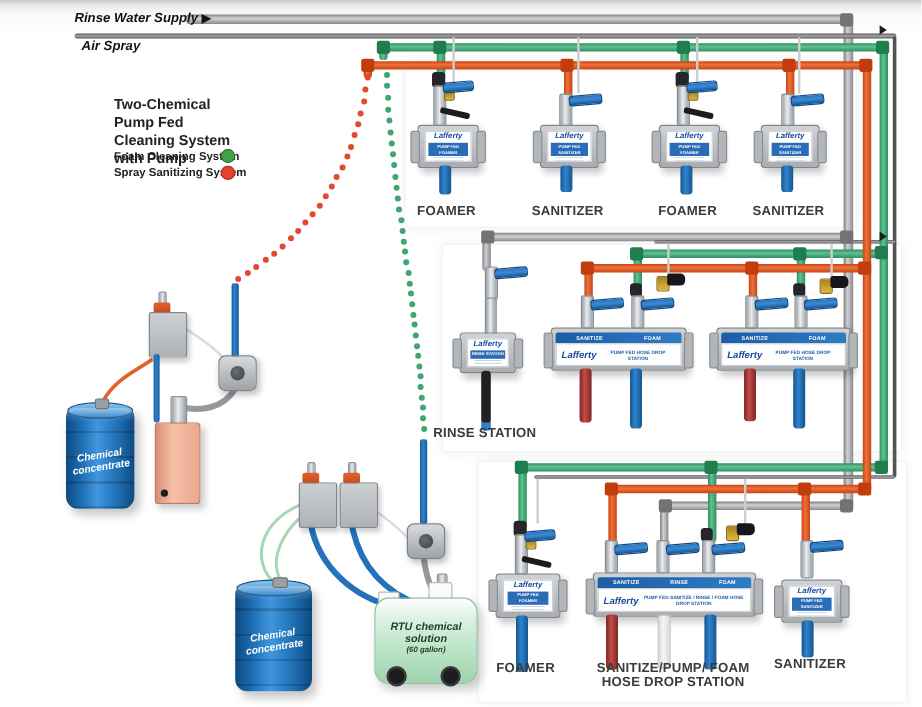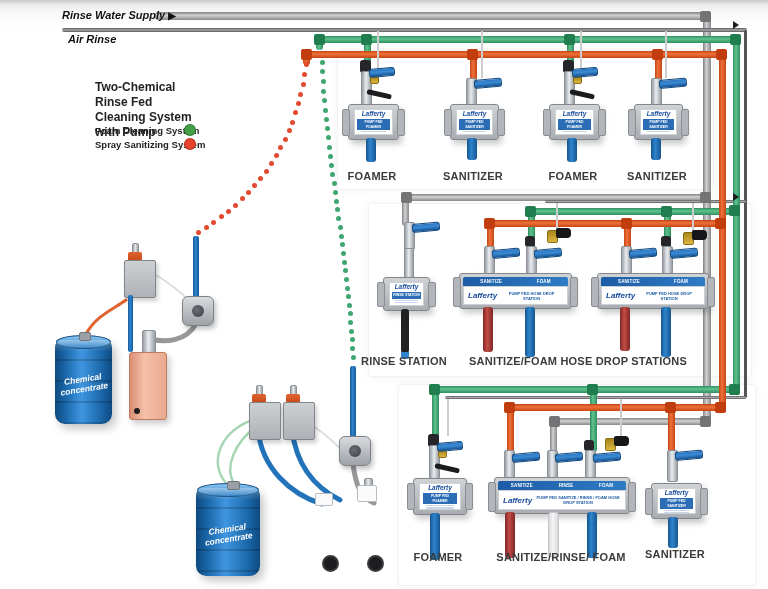--- a/index.html
+++ b/index.html
@@ -229,20 +229,27 @@
       <div>Chemical</div>
       <div>concentrate</div>
     </div>
   </div>
   <div class="dcap" style="left:227px;top:481px;width:11px;height:7px"></div>
 
   <div class="dpump" style="left:339px;top:436px"></div>
   <div class="wfit" style="left:315px;top:493px;width:16px;height:11px"></div>
   <div class="stem" style="left:364px;top:478px;width:7px;height:9px"></div>
   <div class="wfit" style="left:357px;top:485px;width:18px;height:15px"></div>
+  <div class="rtank" style="left:312px;top:498px;width:84px;height:70px">
+    <div class="rtxt" style="top:18px">
+      <div>RTU chemical</div>
+      <div>solution</div>
+      <div class="rcap2">(60 gallon)</div>
+    </div>
+  </div>
   <div class="bcap" style="left:322px;top:555px"></div>
   <div class="bcap" style="left:367px;top:555px"></div>
 
   <div class="abs" style="left:356px;top:60px;width:54px;height:48px">
     <div class="bvalve" style="left:4px;top:0;width:11px;height:13px"></div>
     <div class="stem" style="left:5px;top:11px;width:9px;height:32px"></div>
     <div class="brass" style="left:14px;top:16px;width:7px;height:6px"></div>
     <div class="bhandle" style="left:13px;top:9px;width:24px;height:7px"></div>
     <div class="blever" style="left:11px;top:29px;width:25px;height:5px"></div>
   </div>
@@ -357,21 +364,20 @@
       <span>SANITIZE</span>
       <span>FOAM</span>
     </div>
     <div class="sbody">
       <span class="slogo">Lafferty</span>
       <span class="stext">PUMP FED HOSE DROP STATION</span>
     </div>
   </div>
   <div class="hose hR" style="left:620px;top:307px;width:10px;height:44px"></div>
   <div class="hose hB" style="left:661px;top:307px;width:10px;height:50px"></div>
-  <div class="cap" style="left:468px;top:355px;width:220px">SANITIZE/FOAM HOSE DROP STATIONS</div>
 
   <div class="abs" style="left:424px;top:434px;width:54px;height:48px">
     <div class="bvalve" style="left:4px;top:0;width:11px;height:13px"></div>
     <div class="stem" style="left:5px;top:11px;width:9px;height:32px"></div>
     <div class="brass" style="left:14px;top:16px;width:7px;height:6px"></div>
     <div class="bhandle" style="left:13px;top:9px;width:24px;height:7px"></div>
     <div class="blever" style="left:11px;top:29px;width:25px;height:5px"></div>
   </div>
   <div class="ubox" style="left:413px;top:478px;width:52px;height:35px">
     <div class="ulabel">
@@ -406,21 +412,22 @@
     </div>
     <div class="sbody">
       <span class="slogo">Lafferty</span>
       <span class="stext">PUMP FED SANITIZE / RINSE / FOAM HOSE DROP STATION</span>
     </div>
   </div>
   <div class="hose hR" style="left:505px;top:512px;width:10px;height:46px"></div>
   <div class="hose hW" style="left:548px;top:512px;width:9px;height:43px"></div>
   <div class="hose hB" style="left:587px;top:512px;width:10px;height:46px"></div>
   <div class="cap" style="left:471px;top:551px;width:180px">
-    <div>SANITIZE/RINSE/ FOAM</div>
+    <div>SANITIZE/PUMP/ FOAM</div>
+    <div>HOSE DROP STATION</div>
   </div>
 
   <div class="abs" style="left:665px;top:448px;width:42px;height:32px">
     <div class="stem" style="left:2px;top:2px;width:9px;height:30px"></div>
     <div class="bhandle" style="left:10px;top:4px;width:26px;height:7px"></div>
   </div>
   <div class="ubox" style="left:651px;top:483px;width:49px;height:34px">
     <div class="ulabel">
         <div class="ulogo">Lafferty</div>
       <div class="uband">PUMP FED SANITIZER</div>
@@ -488,26 +495,26 @@
       <div class="dot dgrn" style="left: 349.593px; top: 337.256px;"></div>
       <div class="dot dgrn" style="left: 350.09px; top: 345.871px;"></div>
       <div class="dot dgrn" style="left: 350.5px; top: 354.5px;"></div>
     </div>
 
   <div class="supply" style="left:62px;top:9px">
     <span>Rinse Water Supply</span>
     <span style="font-style:normal;font-size:10px">▶</span>
   </div>
   <div class="supply" style="left:68px;top:33px">
-    <span>Air Rinse</span>
+    <span>Air Spray</span>
   </div>
 
   <div class="abs" style="left:95px;top:80px">
     <div class="titleline">Two-Chemical</div>
-    <div class="titleline">Rinse Fed</div>
+    <div class="titleline">Pump Fed</div>
     <div class="titleline">Cleaning System</div>
     <div class="titleline">with Pump</div>
   </div>
 
   <div class="legrow" style="left:95px;top:125px">Foam Cleaning System</div>
   <div class="ldot" style="left:184px;top:124px;background:#43a047"></div>
   <div class="legrow" style="left:95px;top:139px">Spray Sanitizing System</div>
   <div class="ldot" style="left:184px;top:138px;background:#e8432c"></div>
 
 </div>

